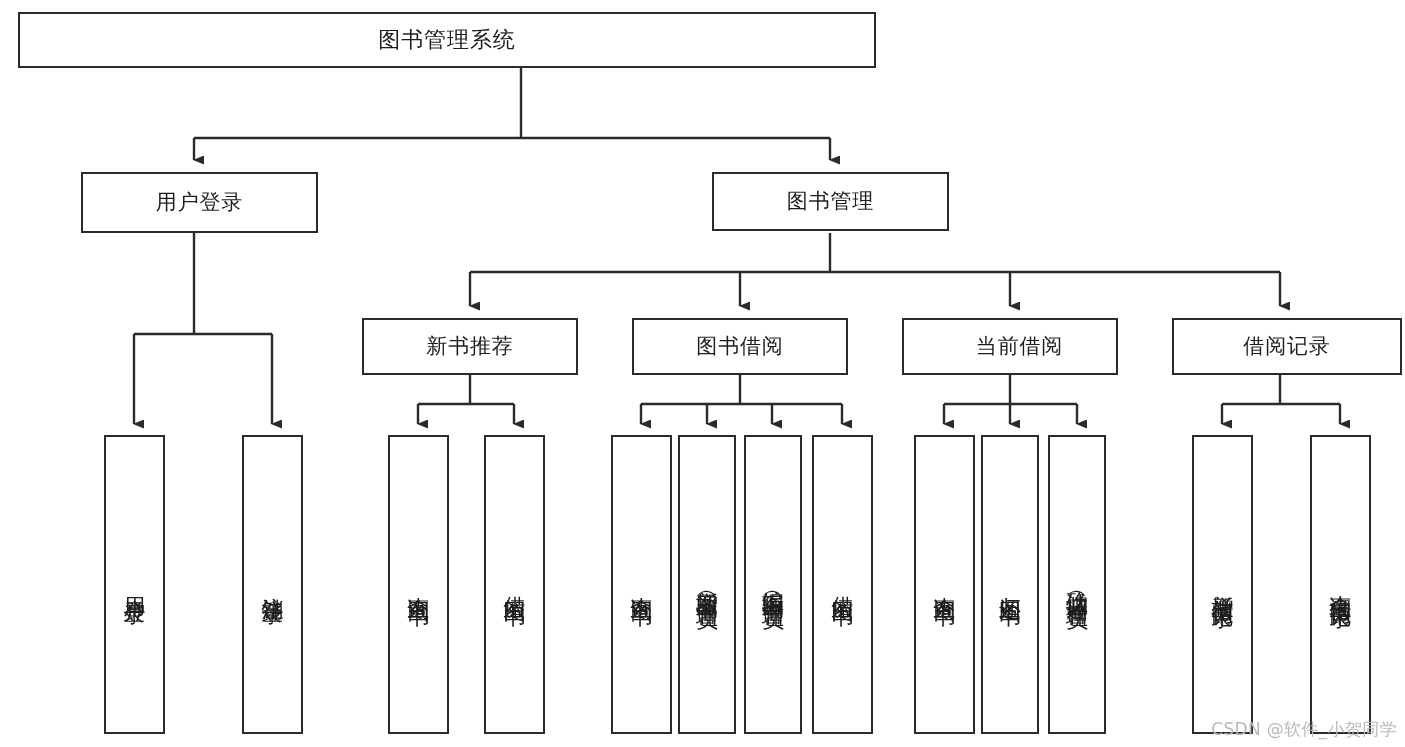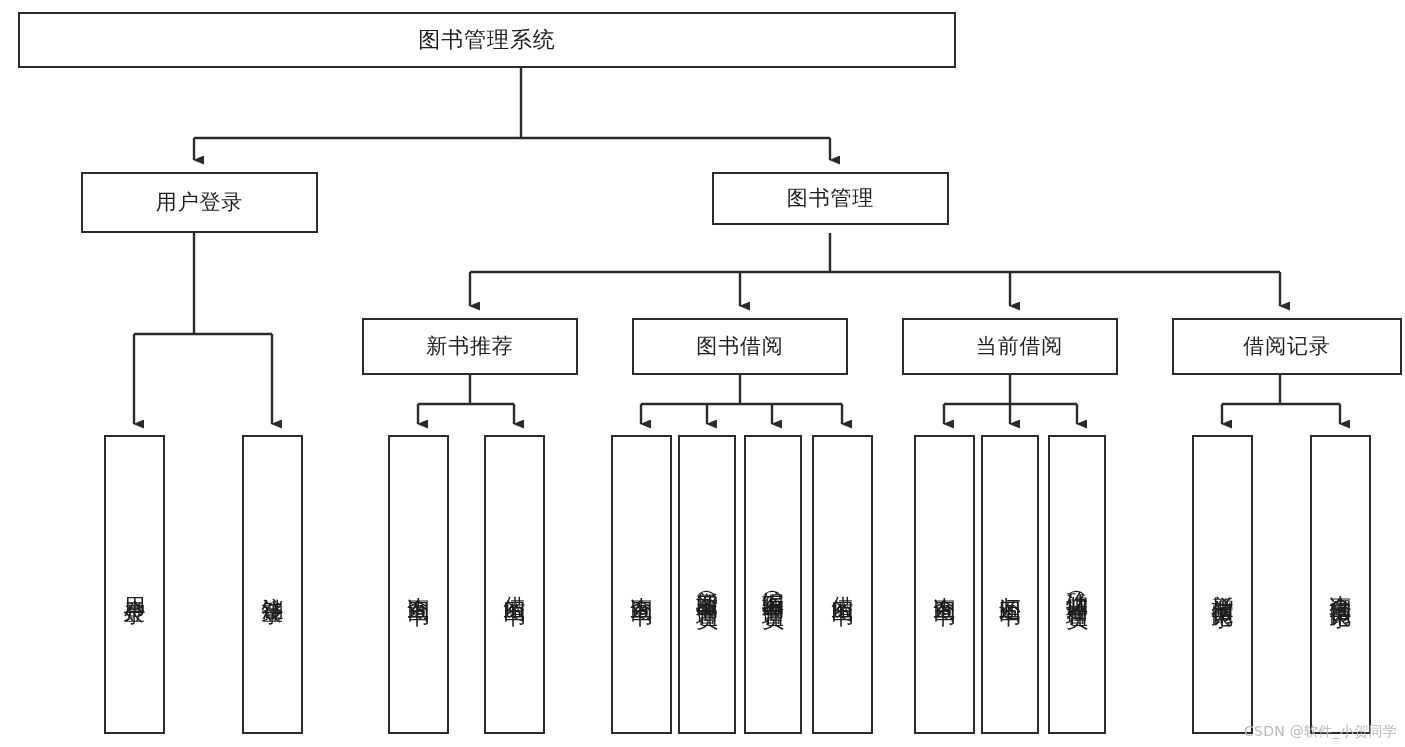--- a/index.html
+++ b/index.html
@@ -58,21 +58,21 @@
     text-orientation: upright;
     font-size: 22px;
     letter-spacing: 0.12em;
     line-height: 1.0;
     text-align: center;
   }
   .watermark {
     position: absolute;
     right: 8px;
     bottom: 6px;
-    font-size: 14px;
+    font-size: 17px;
     color: #b9b9b9;
     letter-spacing: 0.02em;
     white-space: nowrap;
     z-index: 5;
   }
 </style>
 </head>
 <body>
 
 <div id="diagram-root">
@@ -120,28 +120,28 @@
       <path d="M1010,404 L1010,424" marker-end="url(#arrowhead)"></path>
       <path d="M1077,404 L1077,424" marker-end="url(#arrowhead)"></path>
 
       <path d="M1280,375 L1280,404"></path>
       <path d="M1222,404 L1340,404"></path>
       <path d="M1222,404 L1222,424" marker-end="url(#arrowhead)"></path>
       <path d="M1340,404 L1340,424" marker-end="url(#arrowhead)"></path>
     </g>
   </svg>
 
-  <div class="node horiz root" style="left:18px; top:12px; width:938px; height:56px;">
+  <div class="node horiz root" style="left:18px; top:12px; width:858px; height:56px;">
     <span class="node-label">图书管理系统</span>
   </div>
 
   <div class="node horiz" style="left:81px; top:172px; width:237px; height:61px;">
     <span class="node-label">用户登录</span>
   </div>
-  <div class="node horiz" style="left:712px; top:172px; width:237px; height:53px;">
+  <div class="node horiz" style="left:712px; top:172px; width:237px; height:59px;">
     <span class="node-label">图书管理</span>
   </div>
 
   <div class="node horiz" style="left:362px; top:318px; width:216px; height:57px;">
     <span class="node-label">新书推荐</span>
   </div>
   <div class="node horiz" style="left:632px; top:318px; width:216px; height:57px;">
     <span class="node-label">图书借阅</span>
   </div>
   <div class="node horiz" style="left:902px; top:318px; width:216px; height:57px;padding-left:19px;">

